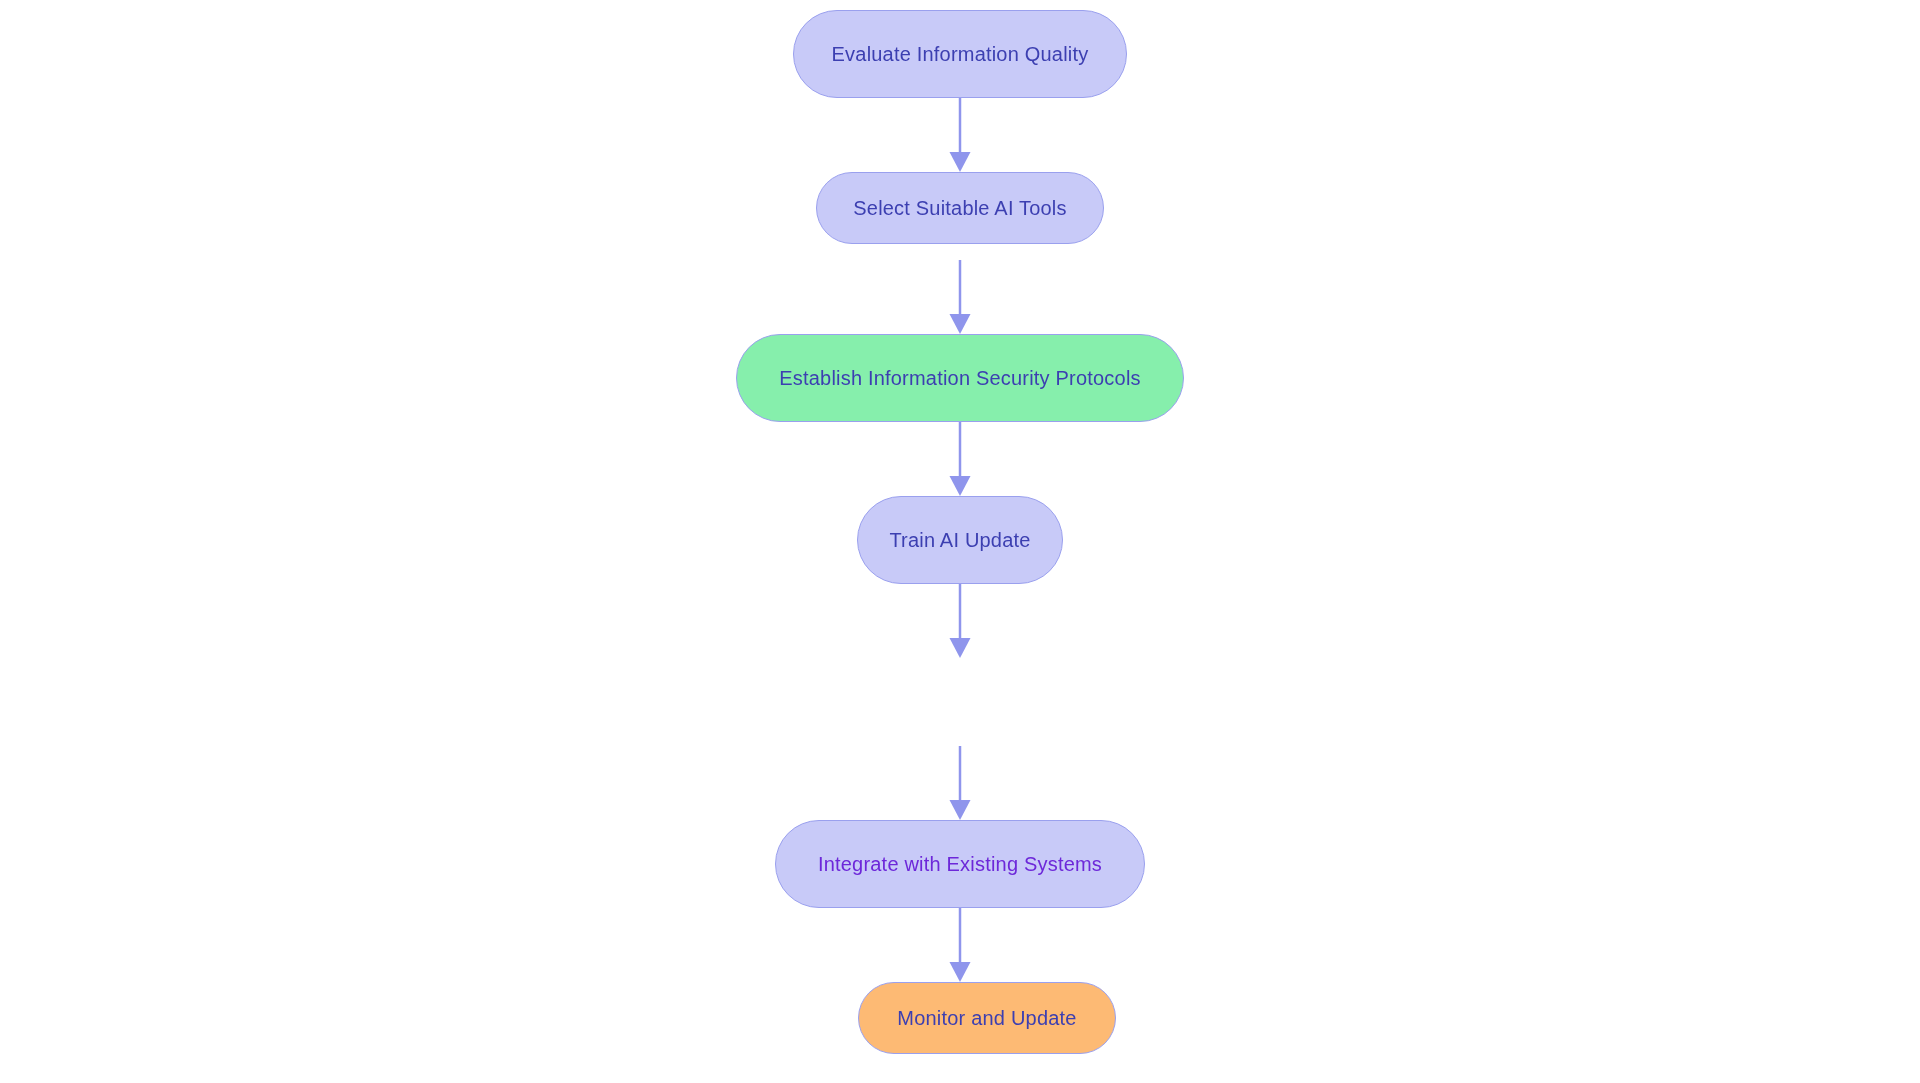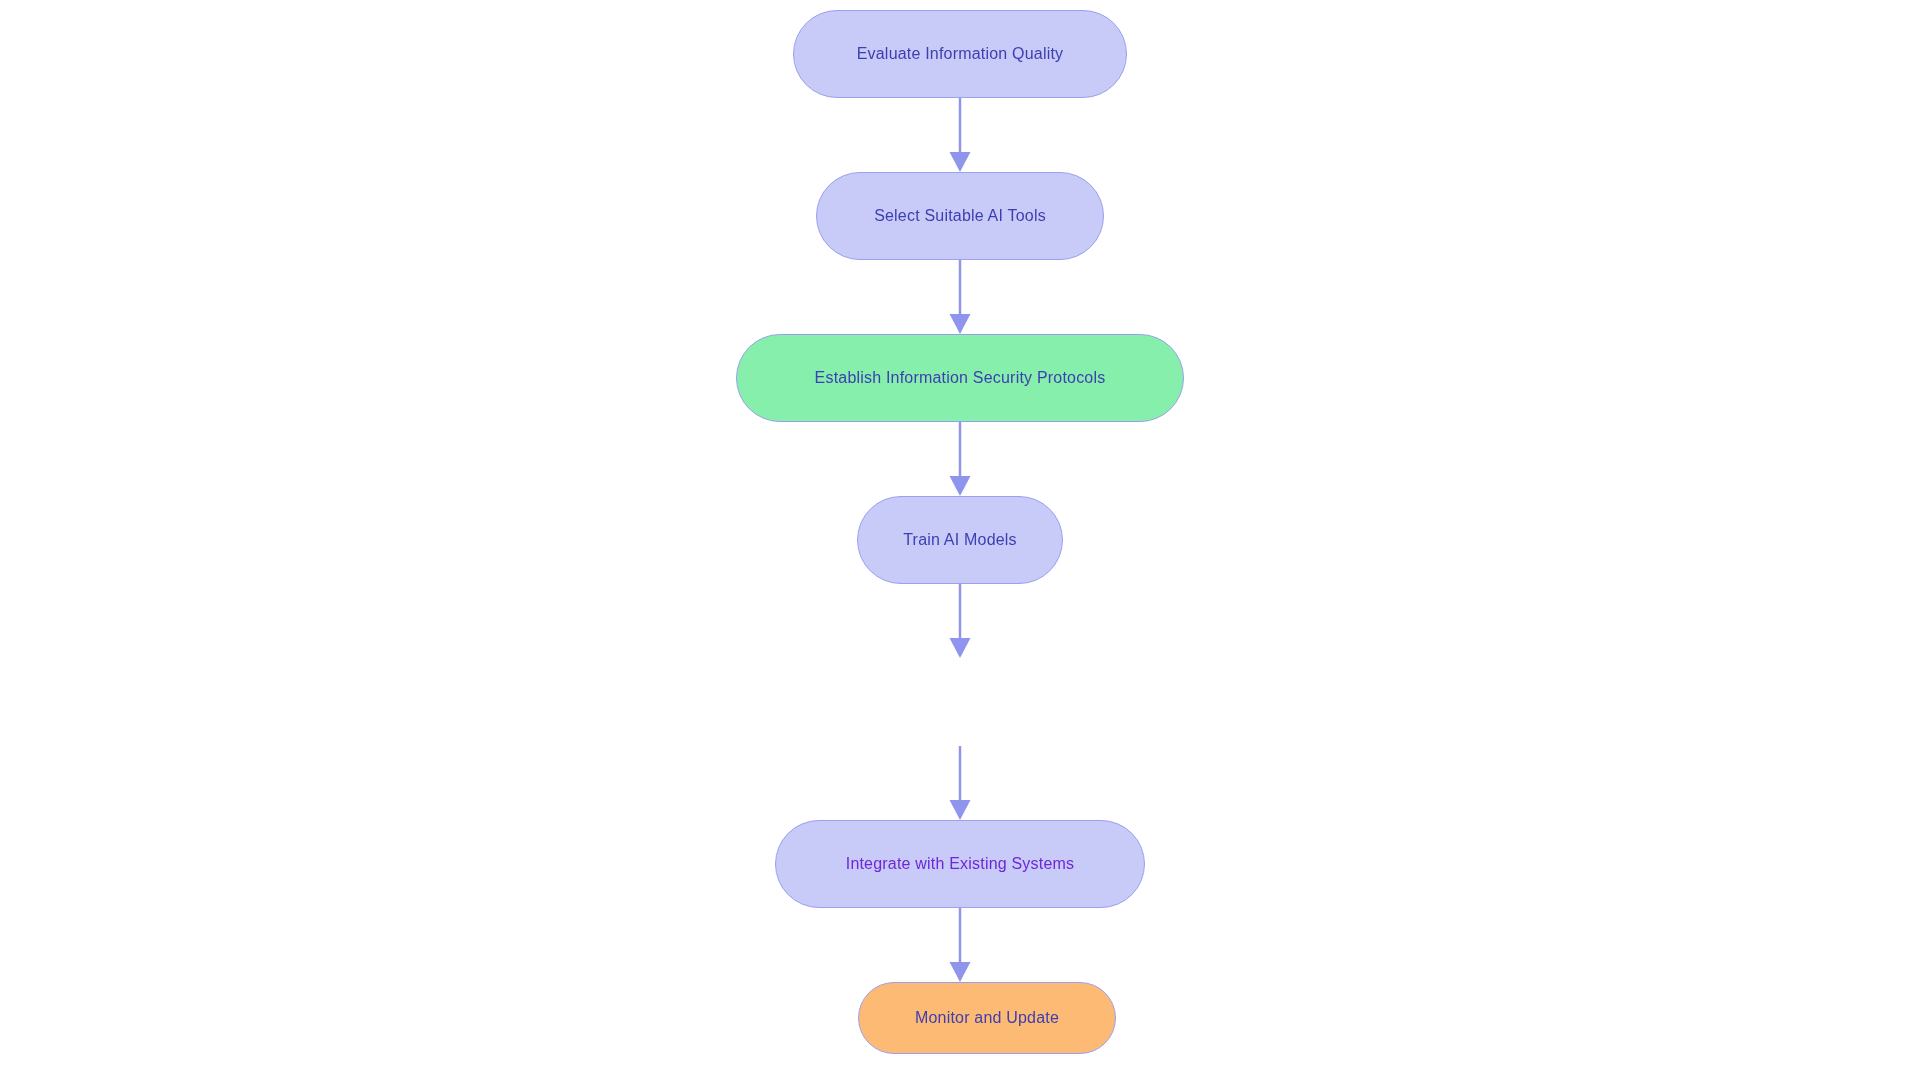--- a/index.html
+++ b/index.html
@@ -17,21 +17,21 @@
   }
   .node {
     position: absolute;
     box-sizing: border-box;
     display: flex;
     align-items: center;
     justify-content: center;
     border-style: solid;
     border-width: 1.5px;
     border-radius: 44px;
-    font-size: 16px;
+    font-size: 20px;
     font-weight: 400;
     letter-spacing: 0.2px;
     white-space: nowrap;
     text-align: center;
   }
   .connector {
     position: absolute;
     width: 26px;
     pointer-events: none;
   }
@@ -48,21 +48,21 @@
     <span>Evaluate Information Quality</span>
   </div>
 
   <div class="connector" style="left: 947px; top: 98px; height: 74px;">
     <svg width="26" height="74" viewBox="0 0 26 74">
       <line class="edge-line" x1="13" y1="0" x2="13" y2="56" stroke-width="2.5" stroke="#8f95ec"></line>
       <polygon class="edge-head" points="2.5,54 23.5,54 13,74" fill="#8f95ec"></polygon>
     </svg>
   </div>
 
-  <div class="node" style="left: 816px; top: 172px; width: 288px; height: 88px; background: rgb(200, 202, 248); border-color: rgb(154, 160, 238); color: rgb(60, 63, 177); border-radius: 44px;">
+  <div class="node" style="left: 816px; top: 172px; width: 288px; height: 72px; background: rgb(200, 202, 248); border-color: rgb(154, 160, 238); color: rgb(60, 63, 177); border-radius: 44px;">
     <span>Select Suitable AI Tools</span>
   </div>
 
   <div class="connector" style="left: 947px; top: 260px; height: 74px;">
     <svg width="26" height="74" viewBox="0 0 26 74">
       <line class="edge-line" x1="13" y1="0" x2="13" y2="56" stroke-width="2.5" stroke="#8f95ec"></line>
       <polygon class="edge-head" points="2.5,54 23.5,54 13,74" fill="#8f95ec"></polygon>
     </svg>
   </div>
 
@@ -71,21 +71,21 @@
   </div>
 
   <div class="connector" style="left: 947px; top: 422px; height: 74px;">
     <svg width="26" height="74" viewBox="0 0 26 74">
       <line class="edge-line" x1="13" y1="0" x2="13" y2="56" stroke-width="2.5" stroke="#8f95ec"></line>
       <polygon class="edge-head" points="2.5,54 23.5,54 13,74" fill="#8f95ec"></polygon>
     </svg>
   </div>
 
   <div class="node" style="left: 857px; top: 496px; width: 206px; height: 88px; background: rgb(200, 202, 248); border-color: rgb(154, 160, 238); color: rgb(60, 63, 177); border-radius: 44px;">
-    <span>Train AI Models</span>
+    <span>Train AI Update</span>
   </div>
 
   <div class="connector" style="left: 947px; top: 584px; height: 74px;">
     <svg width="26" height="74" viewBox="0 0 26 74">
       <line class="edge-line" x1="13" y1="0" x2="13" y2="56" stroke-width="2.5" stroke="#8f95ec"></line>
       <polygon class="edge-head" points="2.5,54 23.5,54 13,74" fill="#8f95ec"></polygon>
     </svg>
   </div>
 
 

